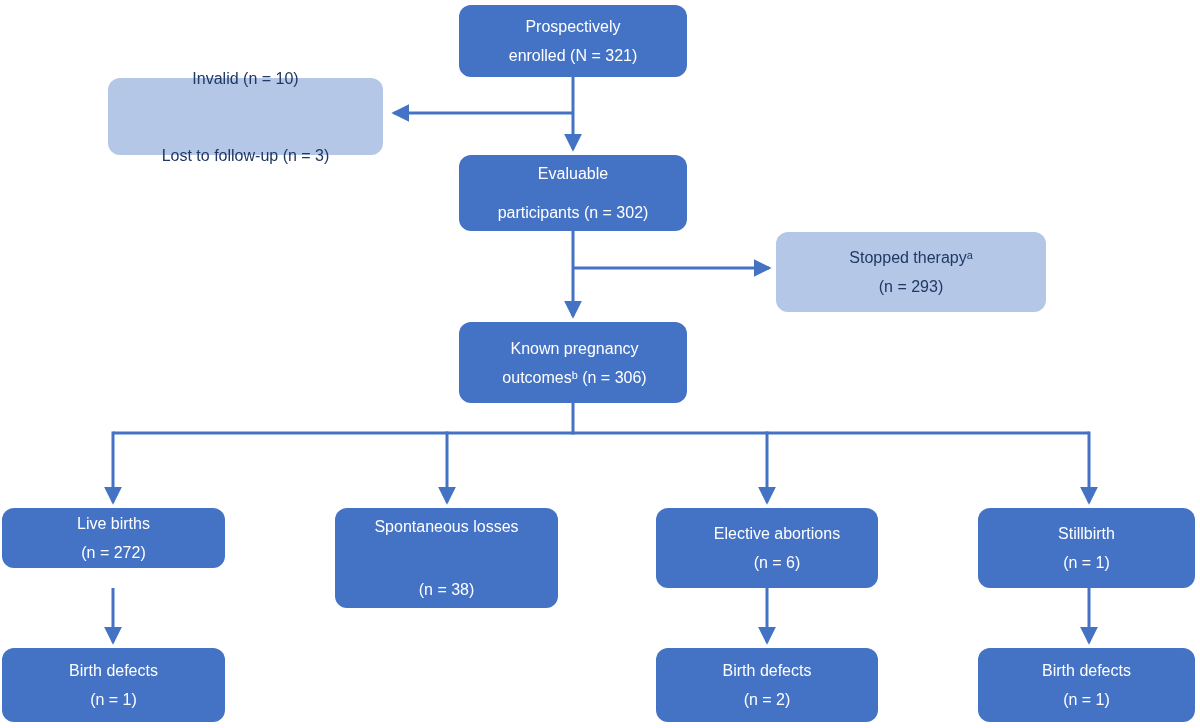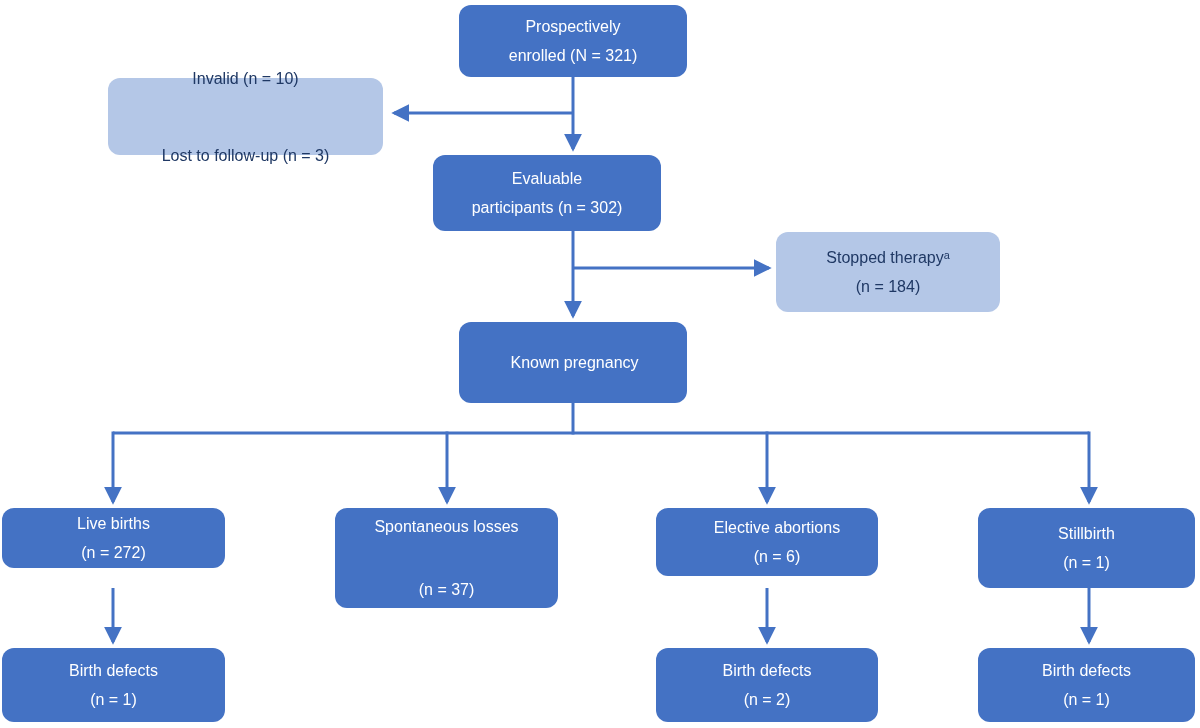--- a/index.html
+++ b/index.html
@@ -82,45 +82,46 @@
   <div class="node dark" style="left:459px; top:5px; width:228px; height:72px;">
     <div>Prospectively</div>
     <div>enrolled (N = 321)</div>
   </div>
 
   <div class="node light" style="left:108px; top:78px; width:275px; height:77px;gap:48px;">
     <div>Invalid (n = 10)</div>
     <div>Lost to follow-up (n = 3)</div>
   </div>
 
-  <div class="node dark" style="left:433px; top:155px; width:228px; height:76px;">
+  <div class="node dark" style="left:459px; top:155px; width:228px; height:76px;justify-content:space-between;">
     <div>Evaluable</div>
     <div>participants (n = 302)</div>
   </div>
 
-  <div class="node light" style="left:776px; top:232px; width:224px; height:80px;">
+  <div class="node light" style="left:776px; top:232px; width:270px; height:80px;">
     <div>Stopped therapyᵃ</div>
-    <div>(n = 184)</div>
+    <div>(n = 293)</div>
   </div>
 
   <div class="node dark" style="left:459px; top:322px; width:228px; height:81px;padding-left:11px;">
     <div>Known pregnancy</div>
+    <div>outcomesᵇ (n = 306)</div>
   </div>
 
   <div class="node dark" style="left:2px; top:508px; width:223px; height:60px;">
     <div>Live births</div>
     <div>(n = 272)</div>
   </div>
 
   <div class="node dark" style="left:335px; top:508px; width:223px; height:100px;justify-content:space-between;">
     <div>Spontaneous losses</div>
-    <div>(n = 37)</div>
+    <div>(n = 38)</div>
   </div>
 
-  <div class="node dark" style="left:656px; top:508px; width:222px; height:68px;padding-left:28px;">
+  <div class="node dark" style="left:656px; top:508px; width:222px; height:80px;padding-left:28px;">
     <div>Elective abortions</div>
     <div>(n = 6)</div>
   </div>
 
   <div class="node dark" style="left:978px; top:508px; width:217px; height:80px;">
     <div>Stillbirth</div>
     <div>(n = 1)</div>
   </div>
 
   <div class="node dark" style="left:2px; top:648px; width:223px; height:74px;">

